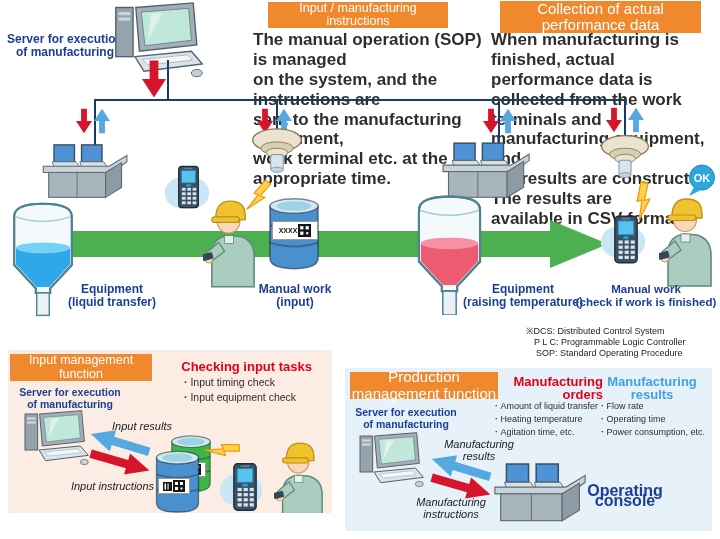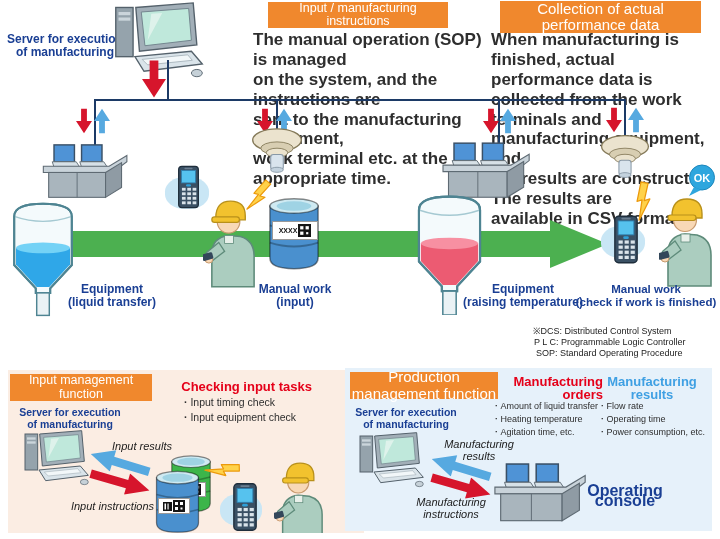--- a/index.html
+++ b/index.html
@@ -300,26 +300,26 @@
   <div class="abs navy stlbl pre" style="left:37px;top:283px;width:150px;">Equipment
 (liquid transfer)</div>
   <div class="abs navy stlbl pre" style="left:220px;top:283px;width:150px;">Manual work
 (input)</div>
   <div class="abs navy stlbl pre" style="left:443px;top:283px;width:160px;">Equipment
 (raising temperature)</div>
   <div class="abs navy pre" style="left:572px;top:283px;width:148px;font-size:11.5px;line-height:1.12;">Manual work
 (check if work is finished)</div>
 
   <div class="abs" style="left:526px;top:326px;width:180px;">
-    <div class="note-line" style="padding-left:0px;margin-left:7px;">※DCS: Distributed Control System</div>
+    <div class="note-line" style="padding-left:0px;">※DCS: Distributed Control System</div>
     <div class="note-line" style="padding-left:8px;">P L C: Programmable Logic Controller</div>
     <div class="note-line" style="padding-left:10px;">SOP: Standard Operating Procedure</div>
   </div>
 
-  <div class="abs" style="left:8px;top:370px;width:324px;height:163px;background:#FBEDE3;overflow:hidden;padding-left:32px;">
+  <div class="abs" style="left:8px;top:350px;width:324px;height:163px;background:#FBEDE3;overflow:hidden;">
     <div class="abs obanner" style="left:2px;top:4px;width:142px;height:27px;font-size:12.5px;">Input management
 function</div>
     <div class="abs redtitle" style="left:152px;top:9px;width:152px;font-size:13px;">Checking input tasks</div>
     <div class="abs" style="left:176px;top:25px;font-size:10.5px;line-height:15px;color:#2e2e2e;">
       <div class="bi">Input timing check</div>
       <div class="bi">Input equipment check</div>
     </div>
     <div class="abs navy pre" style="left:8px;top:37px;width:108px;font-size:10.5px;line-height:1.1;">Server for execution
 of manufacturing</div>
     <div class="abs" style="left:14px;top:60px;">

